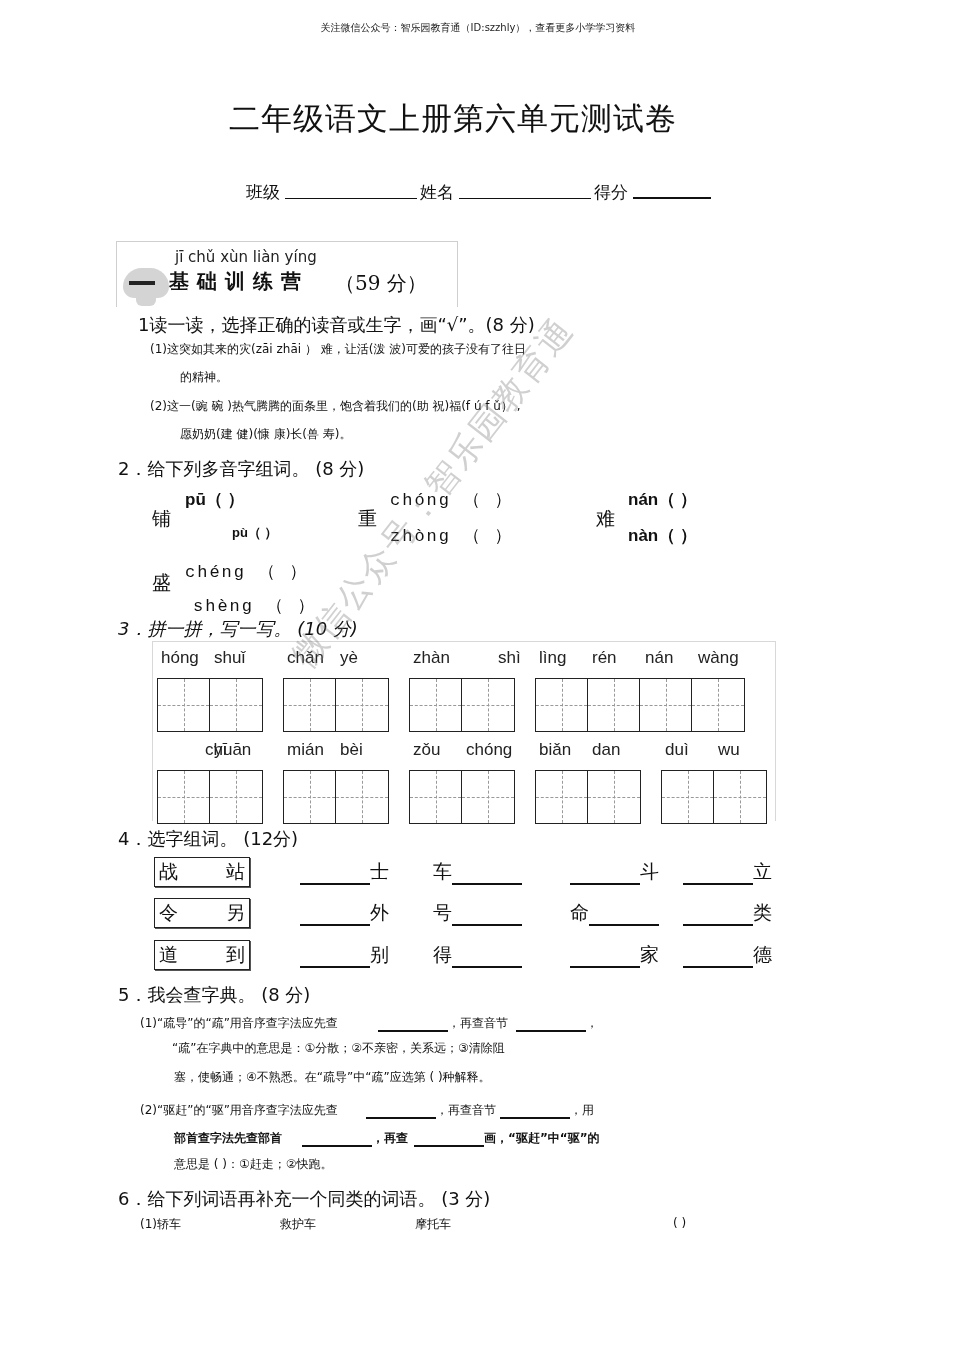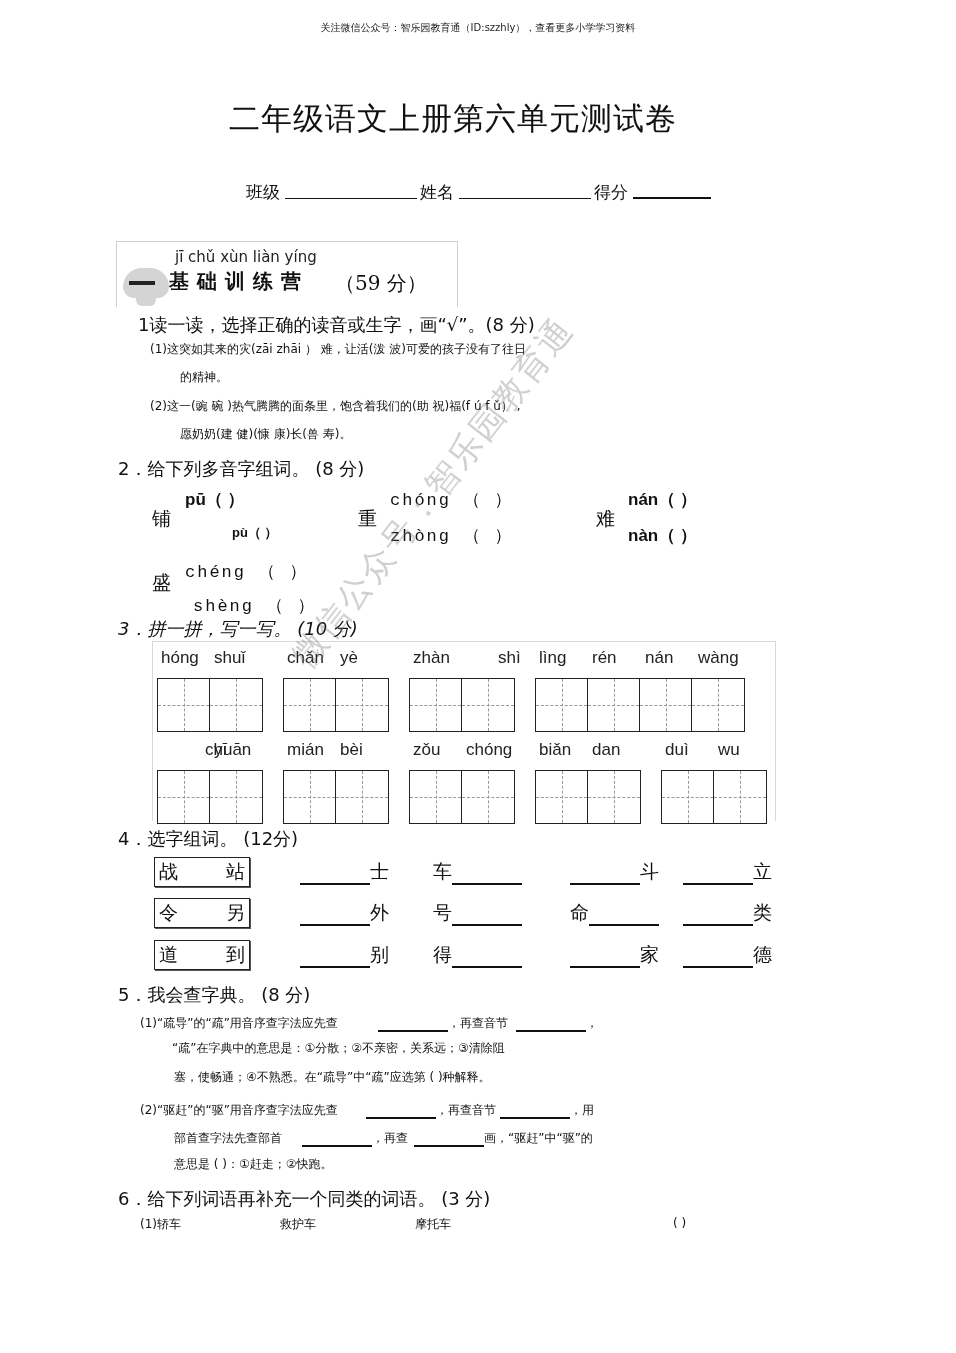--- a/index.html
+++ b/index.html
@@ -197,21 +197,21 @@
 <div class="abs q" style="left:118px; top:983px;">5．我会查字典。 (8 分)</div>
 <div class="abs sub" style="left:140px; top:1012px;">
   <span>(1)“疏导”的“疏”用音序查字法应先查</span><span style="display:inline-block;width:40px;"></span><span class="blank"></span><span>，再查音节</span><span style="display:inline-block;width:8px;"></span><span class="blank"></span><span>，</span>
 </div>
 <div class="abs sub" style="left:172px; top:1040px;">“疏”在字典中的意思是：①分散；②不亲密，关系远；③清除阻</div>
 <div class="abs sub" style="left:174px; top:1069px;">塞，使畅通；④不熟悉。在“疏导”中“疏”应选第    (      )种解释。</div>
 
 <div class="abs sub" style="left:140px; top:1099px;">
   <span>(2)“驱赶”的“驱”用音序查字法应先查</span><span style="display:inline-block;width:28px;"></span><span class="blank"></span><span>，再查音节</span><span style="display:inline-block;width:4px;"></span><span class="blank"></span><span>，用</span>
 </div>
-<div class="abs sub" style="left:174px; top:1127px;">
+<div class="abs sub" style="left:174px; top:1127px;font-weight:bold;">
   <span>部首查字法先查部首</span><span style="display:inline-block;width:20px;"></span><span class="blank"></span><span>，再查</span><span style="display:inline-block;width:6px;"></span><span class="blank"></span><span>画，“驱赶”中“驱”的</span>
 </div>
 <div class="abs sub" style="left:174px; top:1156px;">意思是 (          )：①赶走；②快跑。</div>
 
 <div class="abs q" style="left:118px; top:1187px;">6．给下列词语再补充一个同类的词语。   (3 分)</div>
 <div class="abs sub" style="left:140px; top:1216px;">(1)轿车</div>
 <div class="abs sub" style="left:280px; top:1216px;">救护车</div>
 <div class="abs sub" style="left:415px; top:1216px;">摩托车</div>
 <div class="abs sub" style="left:673px; top:1216px;">(          )</div>
 

